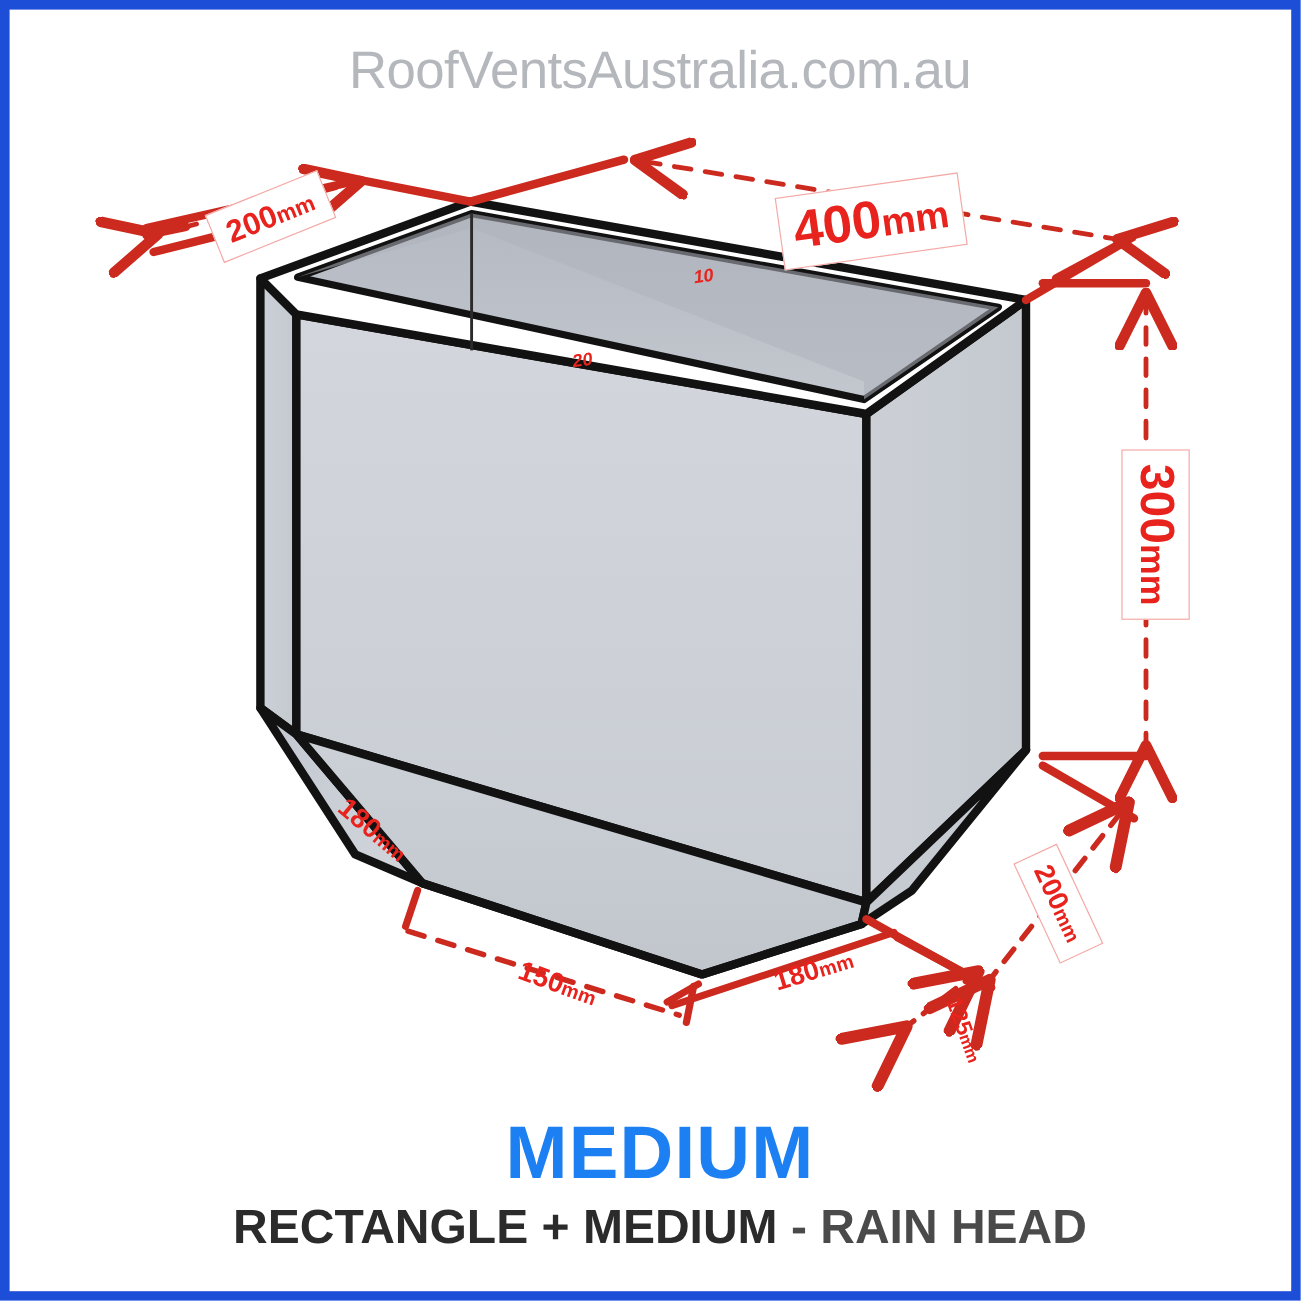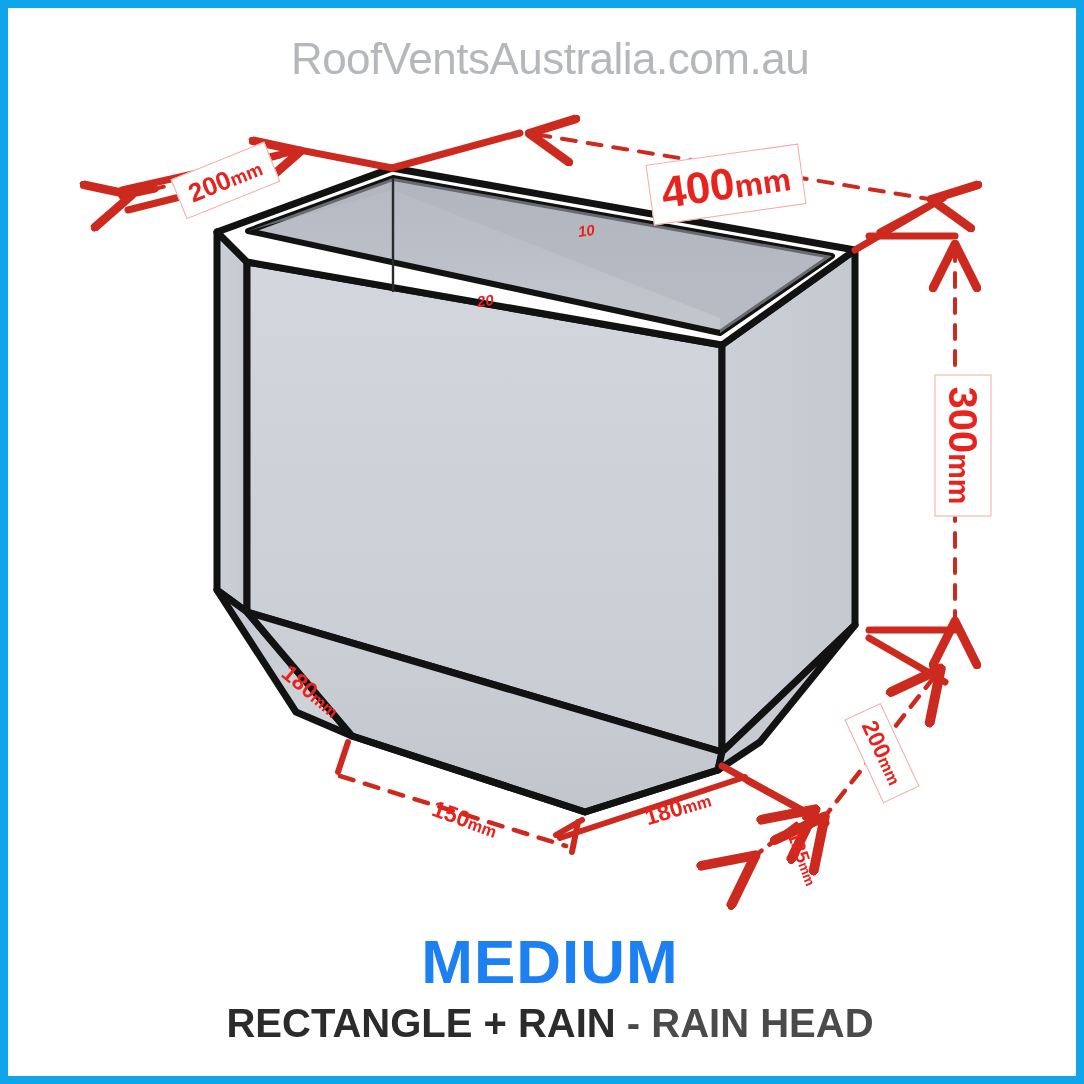--- a/index.html
+++ b/index.html
@@ -5,21 +5,21 @@
   * { box-sizing: border-box; }
   html, body {
     margin: 0; padding: 0;
     background: #ffffff;
     font-family: "Liberation Sans", sans-serif;
   }
   #page {
     position: relative;
     width: 1084px;
     height: 1084px;
-    background: #0ea5e9;
+    background: #1d4ed8;
     overflow: hidden;
   }
   #canvas {
     position: absolute;
     left: 8px; top: 8px;
     width: 1068px; height: 1068px;
     background: #ffffff;
     overflow: hidden;
   }
   #art {
@@ -178,17 +178,17 @@
         <div class="dimlabel" style="font-size: 19px; left: 767px; top: 840.5px; transform: rotate(70deg);"><span>125</span><span class="unit">mm</span></div>
       </div>
 
     <div id="rimmarks">
         <div class="dimlabel" style="font-size: 15px; font-style: italic; left: 569.5px; top: 214.5px; transform: rotate(-8deg);">10</div>
         <div class="dimlabel" style="font-size: 15px; font-style: italic; left: 468.5px; top: 284.5px; transform: rotate(-8deg);">20</div>
       </div>
 
     <div class="titleblock title-main">MEDIUM</div>
     <div class="titleblock title-sub">
-      <span class="strong">RECTANGLE + RAIN</span><span class="light"> - RAIN HEAD</span>
+      <span class="strong">RECTANGLE + MEDIUM</span><span class="light"> - RAIN HEAD</span>
     </div>
 
   </div>
 </div>
 
 </body></html>

